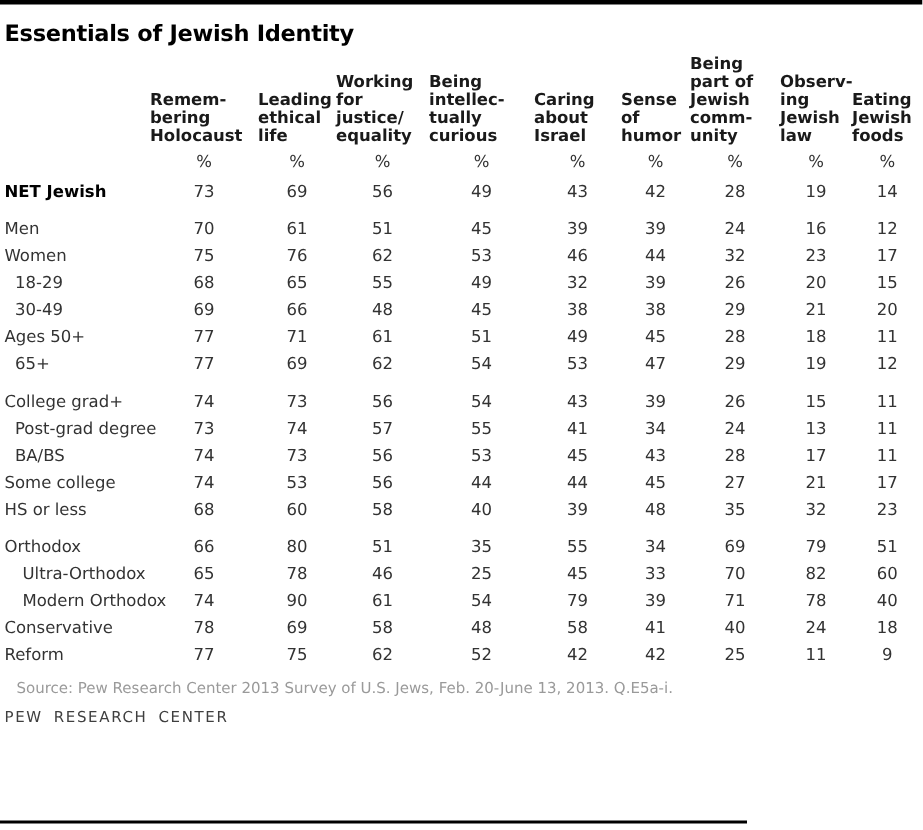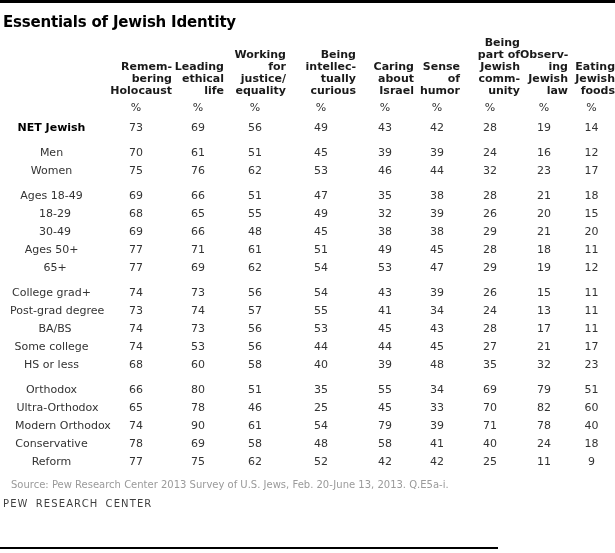--- a/index.html
+++ b/index.html
@@ -22,36 +22,36 @@
   }
   table.data-table {
     border-collapse: collapse;
     table-layout: fixed;
     width: 615px;
     margin-top: 6px;
   }
   th.col-h {
     font-size: 11px; line-height: 12px;
     font-weight: bold; color: #1a1a1a;
-    vertical-align: bottom; text-align: right;
+    vertical-align: bottom; text-align: left;
     white-space: pre-line;
     padding: 0 0 1px 0;
   }
   th.label-col-h { width: 100px; }
   tr.percent-row td {
     font-size: 11px; color: #333333;
     text-align: center; padding: 3px 0 4px 0;
   }
   tbody td {
     font-size: 11px; color: #333333;
     height: 18px; text-align: center;
     vertical-align: middle; padding: 0;
   }
   tbody td.row-label {
-    text-align: center; white-space: nowrap;
+    text-align: left; white-space: nowrap;
     padding-left: 3px;
   }
   tbody td.indent-1 { padding-left: 10px; }
   tbody td.indent-2 { padding-left: 15px; }
   tbody tr.bold-row td.row-label { font-weight: bold; color: #000000; }
   tbody tr.gap-above td { padding-top: 7px; height: 25px; }
   .source-note {
     margin: 9px 0 0 11px;
     font-size: 10px; line-height: 12px;
     color: #9a9a9a;
@@ -168,32 +168,20 @@
           <td>75</td>
           <td>76</td>
           <td>62</td>
           <td>53</td>
           <td>46</td>
           <td>44</td>
           <td>32</td>
           <td>23</td>
           <td>17</td>
         </tr>
-        <tr class="gap-above">
-          <td class="row-label">Ages 18-49</td>
-          <td>69</td>
-          <td>66</td>
-          <td>51</td>
-          <td>47</td>
-          <td>35</td>
-          <td>38</td>
-          <td>28</td>
-          <td>21</td>
-          <td>18</td>
-        </tr>
         <tr>
           <td class="row-label indent-1">18-29</td>
           <td>68</td>
           <td>65</td>
           <td>55</td>
           <td>49</td>
           <td>32</td>
           <td>39</td>
           <td>26</td>
           <td>20</td>

